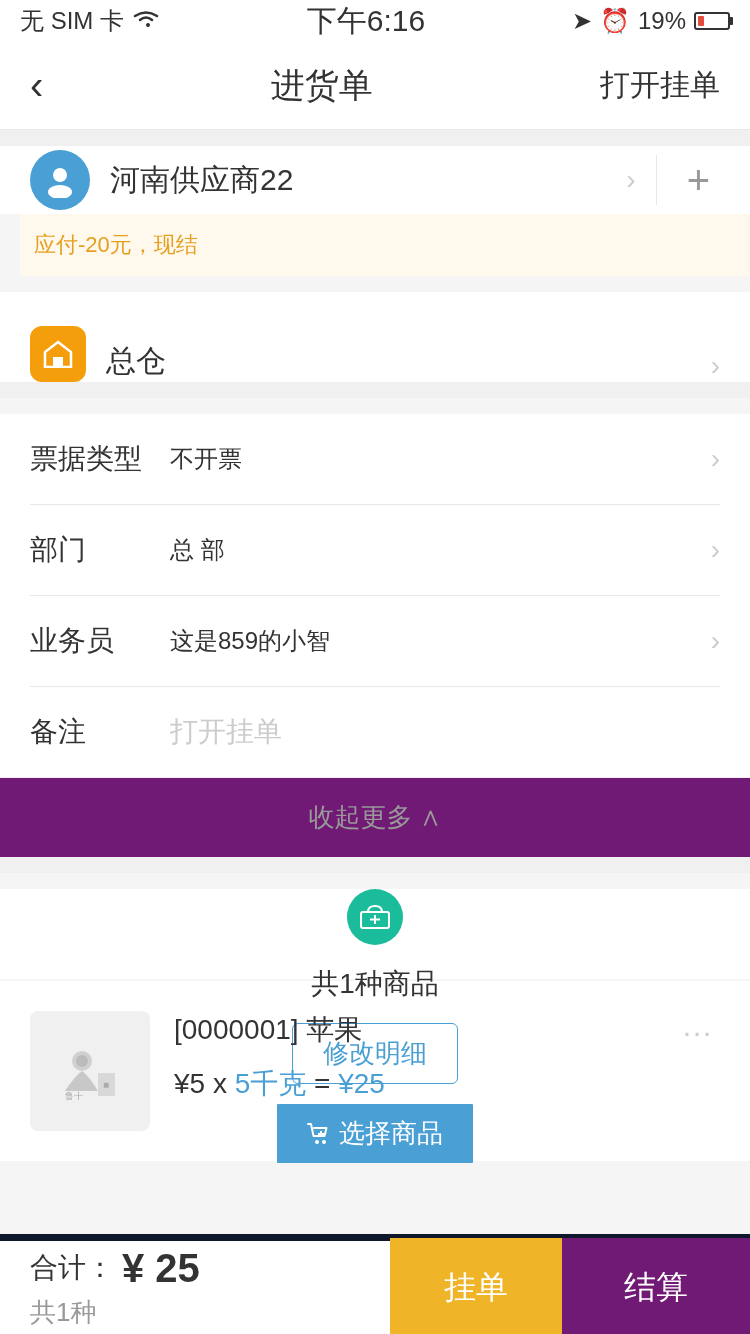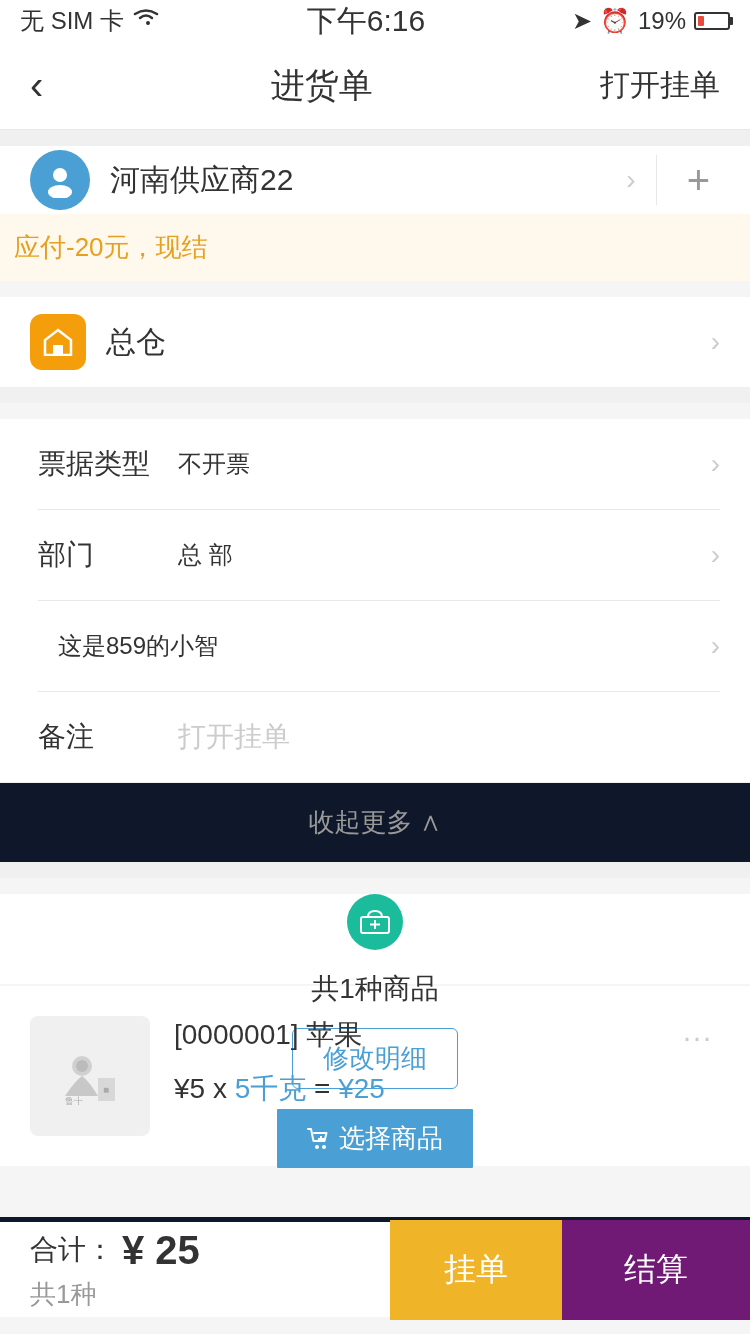--- a/index.html
+++ b/index.html
@@ -17,21 +17,21 @@
     .status-bar {
       height: 42px;
       background: #fff;
       display: flex;
       align-items: center;
       justify-content: space-between;
       padding: 0 20px;
       font-size: 24px;
       color: #333;
     }
-    .status-left { display: flex; align-items: flex-start; gap: 8px; }
+    .status-left { display: flex; align-items: center; gap: 8px; }
     .status-center { font-size: 30px; font-weight: 500; }
     .status-right { display: flex; align-items: center; gap: 8px; font-size: 24px; }
     .battery-icon {
       display: inline-flex; align-items: center;
       border: 2px solid #333; border-radius: 3px;
       width: 36px; height: 18px; padding: 2px; position: relative;
     }
     .battery-icon::after {
       content: '';
       position: absolute; right: -5px; top: 50%; transform: translateY(-50%);
@@ -107,33 +107,34 @@
       font-size: 40px;
       color: #999;
       cursor: pointer;
       padding: 10px;
     }
 
     
     .payment-hint {
       background: #fff8ed;
       padding: 16px 14px;
-      font-size: 26px;
+      font-size: 22px;
       color: #e6a020;
+      margin-left: 20px;
     }
 
     
     .warehouse-section {
       background: #fff;
       margin-top: 16px;
       padding: 0 30px;
     }
     .warehouse-row {
       display: flex;
-      align-items: center;
+      align-items: flex-end;
       height: 90px;
       cursor: pointer;
     }
     .warehouse-icon {
       width: 56px; height: 56px;
       border-radius: 12px;
       background: #f59e0b;
       display: flex; align-items: center; justify-content: center;
       margin-right: 20px;
       font-size: 30px;
@@ -141,21 +142,20 @@
     .warehouse-name {
       flex: 1;
       font-size: 30px;
       color: #333;
     }
 
     
     .form-section {
       background: #fff;
       margin-top: 16px;
-      padding-left: 8px;
     }
     .form-row {
       display: flex;
       align-items: center;
       height: 90px;
       padding: 0 30px;
       cursor: pointer;
     }
     .form-label {
       font-size: 28px;
@@ -171,21 +171,21 @@
     }
     .form-placeholder {
       flex: 1;
       font-size: 28px;
       color: #ccc;
       margin-left: 20px;
     }
 
     
     .collapse-row {
-      background: #0f172a;
+      background: #701a75;
       display: flex;
       align-items: center;
       justify-content: center;
       height: 80px;
       font-size: 26px;
       color: #999;
       cursor: pointer;
       border-top: 1px solid #f0f0f0;
     }
 
@@ -269,27 +269,27 @@
     .product-more {
       color: #ccc;
       font-size: 30px;
       cursor: pointer;
       padding: 4px 8px;
     }
 
     
     .bottom-bar {
       position: fixed;
-      bottom: 17px;
+      bottom: 0;
       width: 750px;
       height: 100px;
       display: flex;
       align-items: center;
       background: #fff;
-      border-top: 5px solid #0f172a;
+      border-top: 7px solid #0f172a;
     }
     .bottom-total {
       flex: 1;
       padding: 0 30px;
     }
     .total-main {
       font-size: 28px;
       color: #333;
       display: flex;
       align-items: center;
@@ -408,20 +408,21 @@
       <span class="chevron-right">›</span>
     </div>
     <div class="thin-divider"></div>
     <div class="form-row">
       <span class="form-label">部门</span>
       <span class="form-value">总 部</span>
       <span class="chevron-right">›</span>
     </div>
     <div class="thin-divider"></div>
     <div class="form-row">
+      <span class="form-label">业务员</span>
       <span class="form-value">这是859的小智</span>
       <span class="chevron-right">›</span>
     </div>
     <div class="thin-divider"></div>
     <div class="form-row">
       <span class="form-label">备注</span>
       <span class="form-placeholder">打开挂单</span>
     </div>
   </div>
 

